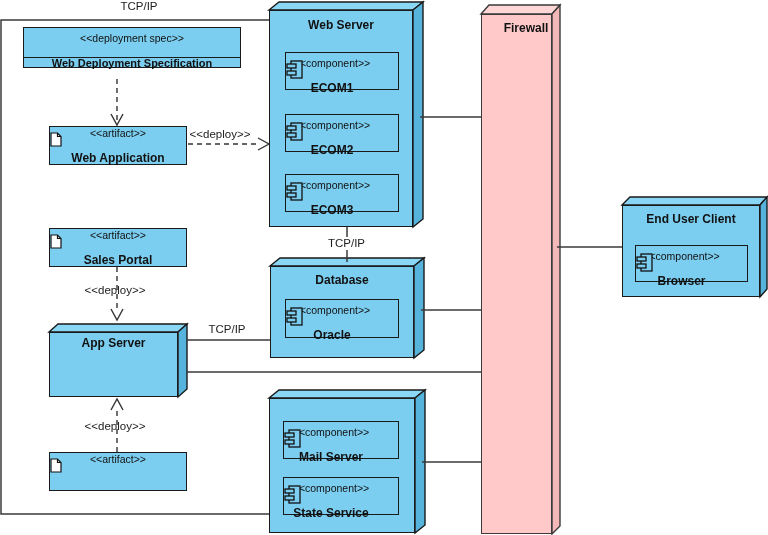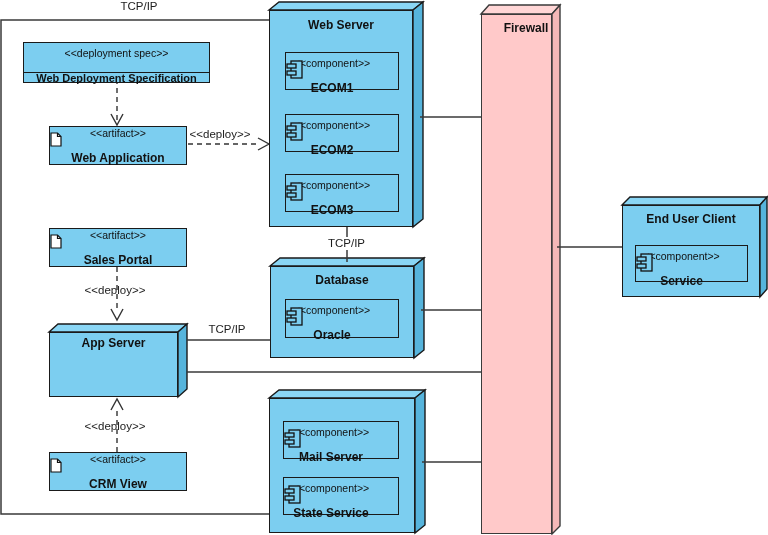--- a/index.html
+++ b/index.html
@@ -76,21 +76,21 @@
   <div class="front" style="left:49px;top:332px;width:129px;height:65px;"></div>
   <div class="front pink" style="left:481px;top:14px;width:71px;height:520px;"></div>
   <div class="front" style="left:622px;top:205px;width:138px;height:92px;"></div>
 
   <div class="node-title" style="left:270px;top:273px;width:144px;">Database</div>
   <div class="node-title" style="left:269px;top:18px;width:144px;">Web Server</div>
   <div class="node-title" style="left:49px;top:336px;width:129px;">App Server</div>
   <div class="node-title" style="left:481px;top:21px;width:90px;">Firewall</div>
   <div class="node-title" style="left:622px;top:212px;width:138px;">End User Client</div>
 
-  <div class="specbox" style="left:23px;top:42px;width:187px;height:41px;">
+  <div class="specbox" style="left:23px;top:27px;width:218px;height:41px;">
     <div class="spec-compartment">
       <div class="st">&lt;&lt;deployment spec&gt;&gt;</div>
       <div class="nm" style="font-size:11px;">Web Deployment Specification</div>
     </div>
   </div>
 
   <div class="abox" style="left:49px;top:126px;width:138px;height:39px;">
     <div class="st">&lt;&lt;artifact&gt;&gt;</div>
     <div class="nm">Web Application</div>
     <svg class="aicon" width="12" height="15">
@@ -103,21 +103,20 @@
     <div class="st">&lt;&lt;artifact&gt;&gt;</div>
     <div class="nm">Sales Portal</div>
     <svg class="aicon" width="12" height="15">
       <path d="M1,1 H7.5 L11,4.5 V14 H1 Z" fill="#ffffff" stroke="#111" stroke-width="1.2"></path>
       <path d="M7.5,1 V4.5 H11" fill="none" stroke="#111" stroke-width="1.2"></path>
     </svg>
   </div>
 
   <div class="abox" style="left:49px;top:452px;width:138px;height:39px;">
     <div class="st">&lt;&lt;artifact&gt;&gt;</div>
-    <div class="nm">CRM View</div>
     <svg class="aicon" width="12" height="15">
       <path d="M1,1 H7.5 L11,4.5 V14 H1 Z" fill="#ffffff" stroke="#111" stroke-width="1.2"></path>
       <path d="M7.5,1 V4.5 H11" fill="none" stroke="#111" stroke-width="1.2"></path>
     </svg>
   </div>
 
   <div class="cbox" style="left:285px;top:52px;width:114px;height:38px;">
     <div class="txt">
       <div class="st">&lt;&lt;component&gt;&gt;</div>
       <div class="nm">ECOM1</div>
@@ -182,21 +181,21 @@
     <svg class="cicon" width="17" height="19">
       <rect x="5" y="1" width="11" height="17" fill="#7CCEF0" stroke="#111" stroke-width="1.3"></rect>
       <rect x="1" y="4" width="9" height="4" fill="#7CCEF0" stroke="#111" stroke-width="1.3"></rect>
       <rect x="1" y="11" width="9" height="4" fill="#7CCEF0" stroke="#111" stroke-width="1.3"></rect>
     </svg>
   </div>
 
   <div class="cbox" style="left:635px;top:245px;width:113px;height:37px;">
     <div class="txt">
       <div class="st">&lt;&lt;component&gt;&gt;</div>
-      <div class="nm">Service</div>
+      <div class="nm">Browser</div>
     </div>
     <svg class="cicon" width="17" height="19">
       <rect x="5" y="1" width="11" height="17" fill="#7CCEF0" stroke="#111" stroke-width="1.3"></rect>
       <rect x="1" y="4" width="9" height="4" fill="#7CCEF0" stroke="#111" stroke-width="1.3"></rect>
       <rect x="1" y="11" width="9" height="4" fill="#7CCEF0" stroke="#111" stroke-width="1.3"></rect>
     </svg>
   </div>
 
   <div class="lbl" style="left:108px;top:0px;width:62px;">TCP/IP</div>
   <div class="lbl" style="left:189px;top:128px;width:62px;">&lt;&lt;deploy&gt;&gt;</div>

